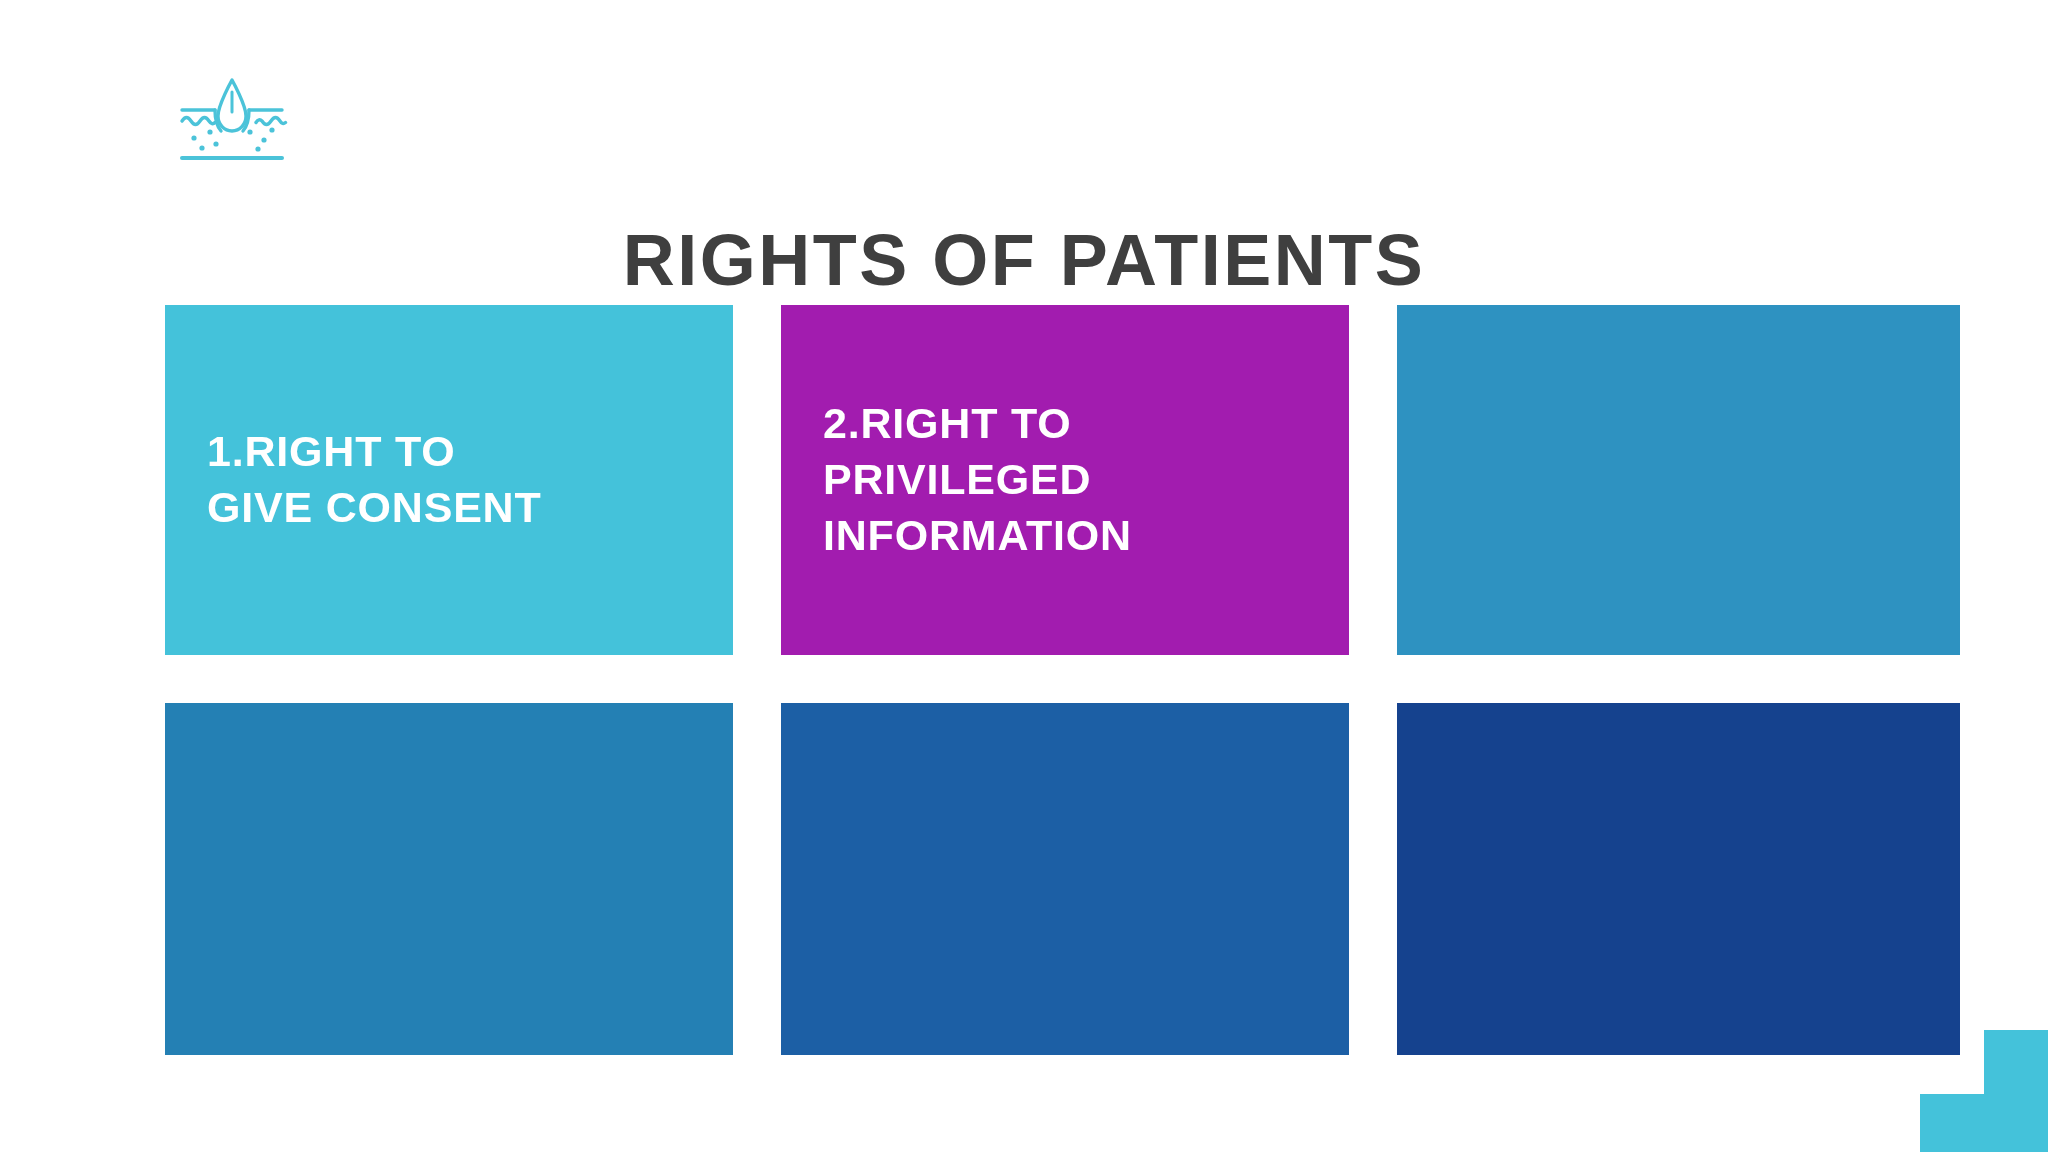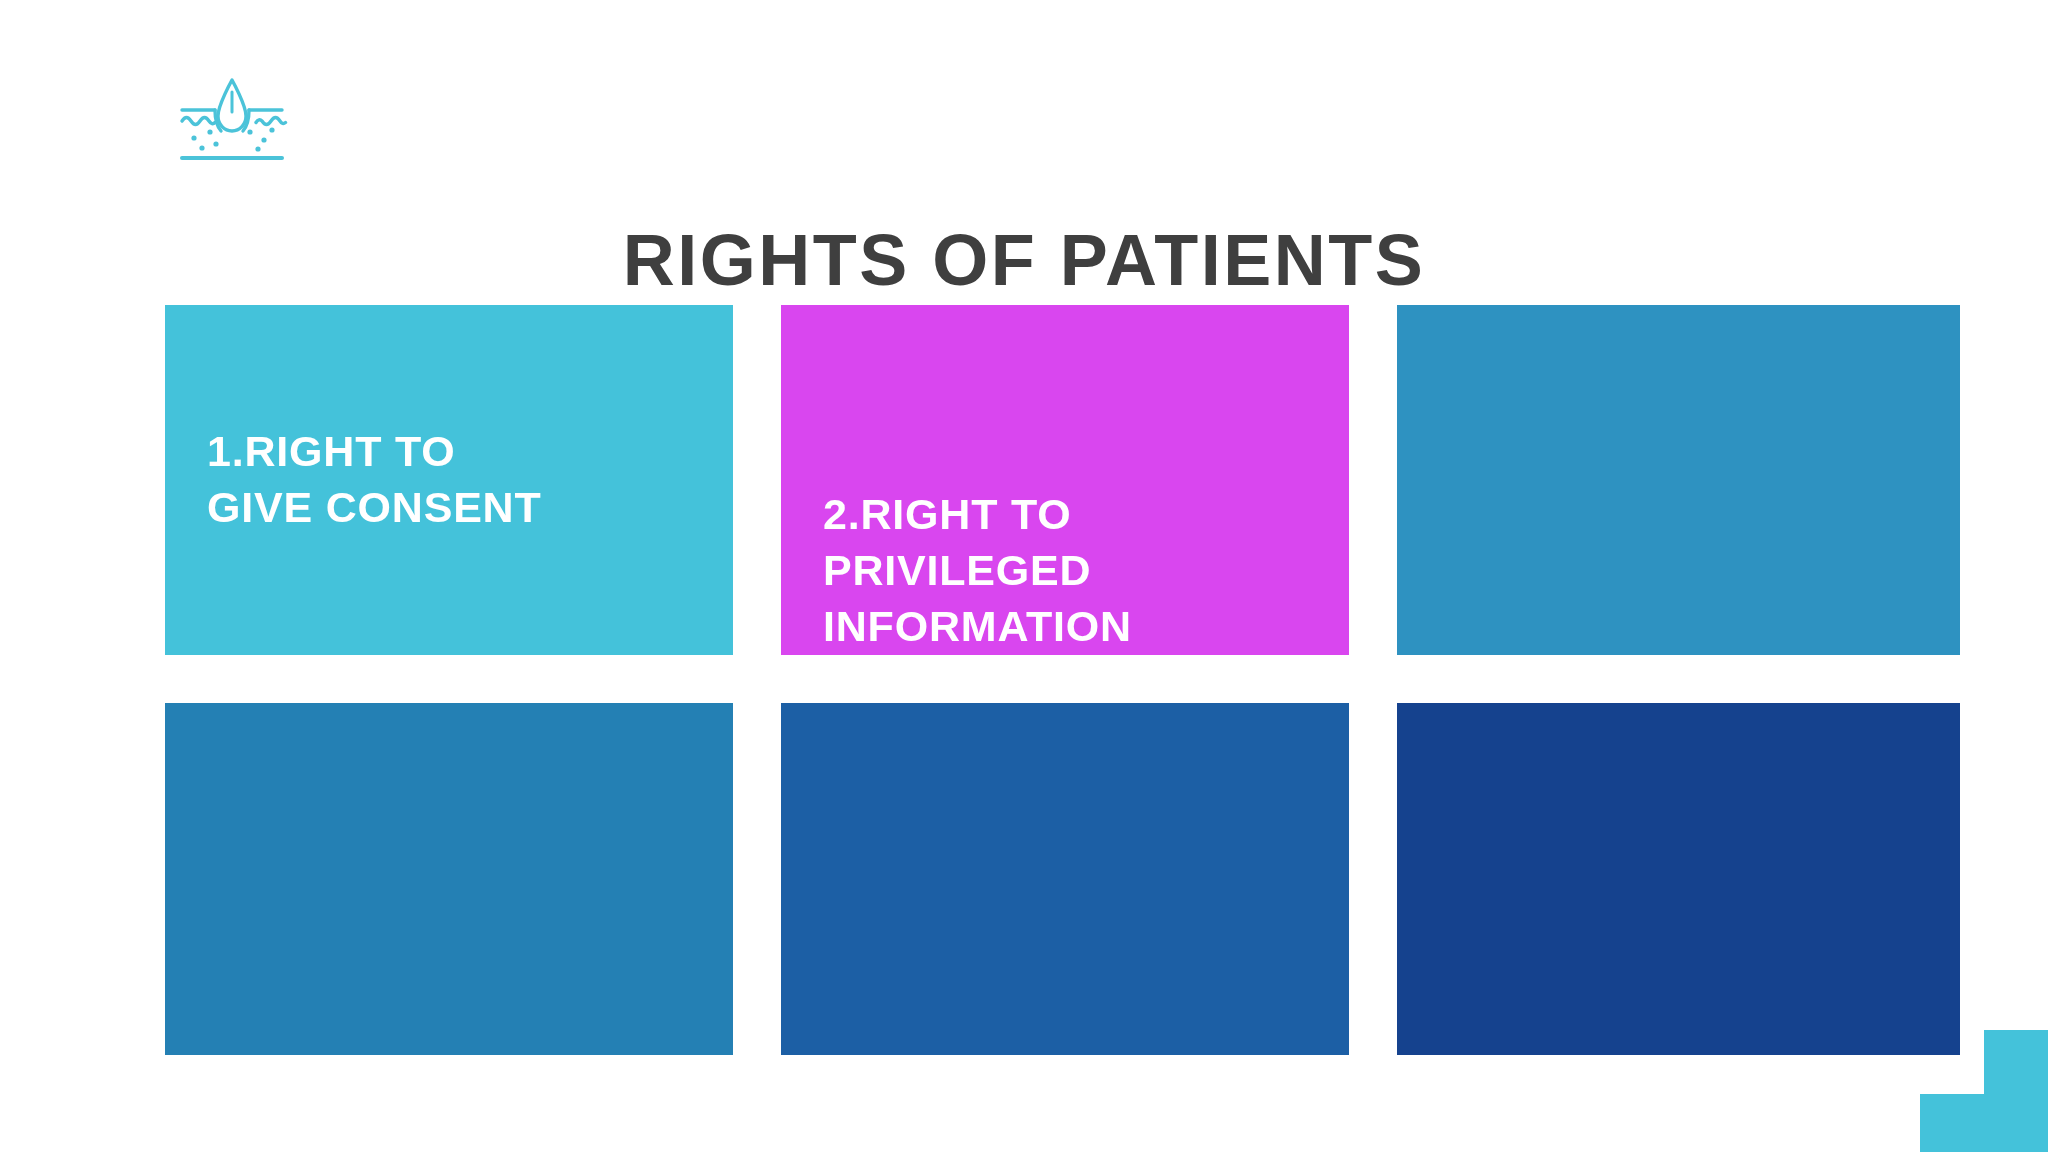--- a/index.html
+++ b/index.html
@@ -149,21 +149,21 @@
 
   <h1 id="page-title" style="color: rgb(63, 63, 63);">RIGHTS OF PATIENTS</h1>
 
   <div id="card-grid">
 
     <div class="card" style="background: rgb(68, 194, 218);">
       <div class="card-text" style="color: rgb(255, 255, 255);">1.RIGHT TO
 GIVE CONSENT</div>
     </div>
 
-    <div class="card" style="background: #d946ef; justify-content: flex-end;">
+    <div class="card" style="background: #a21caf;">
       <div class="card-text" style="color: rgb(255, 255, 255);">2.RIGHT TO
 PRIVILEGED
 INFORMATION</div>
     </div>
 
     <div class="card" style="background: rgb(46, 146, 193);">
       
     </div>
 
     <div class="card" style="background: rgb(36, 128, 180);">

